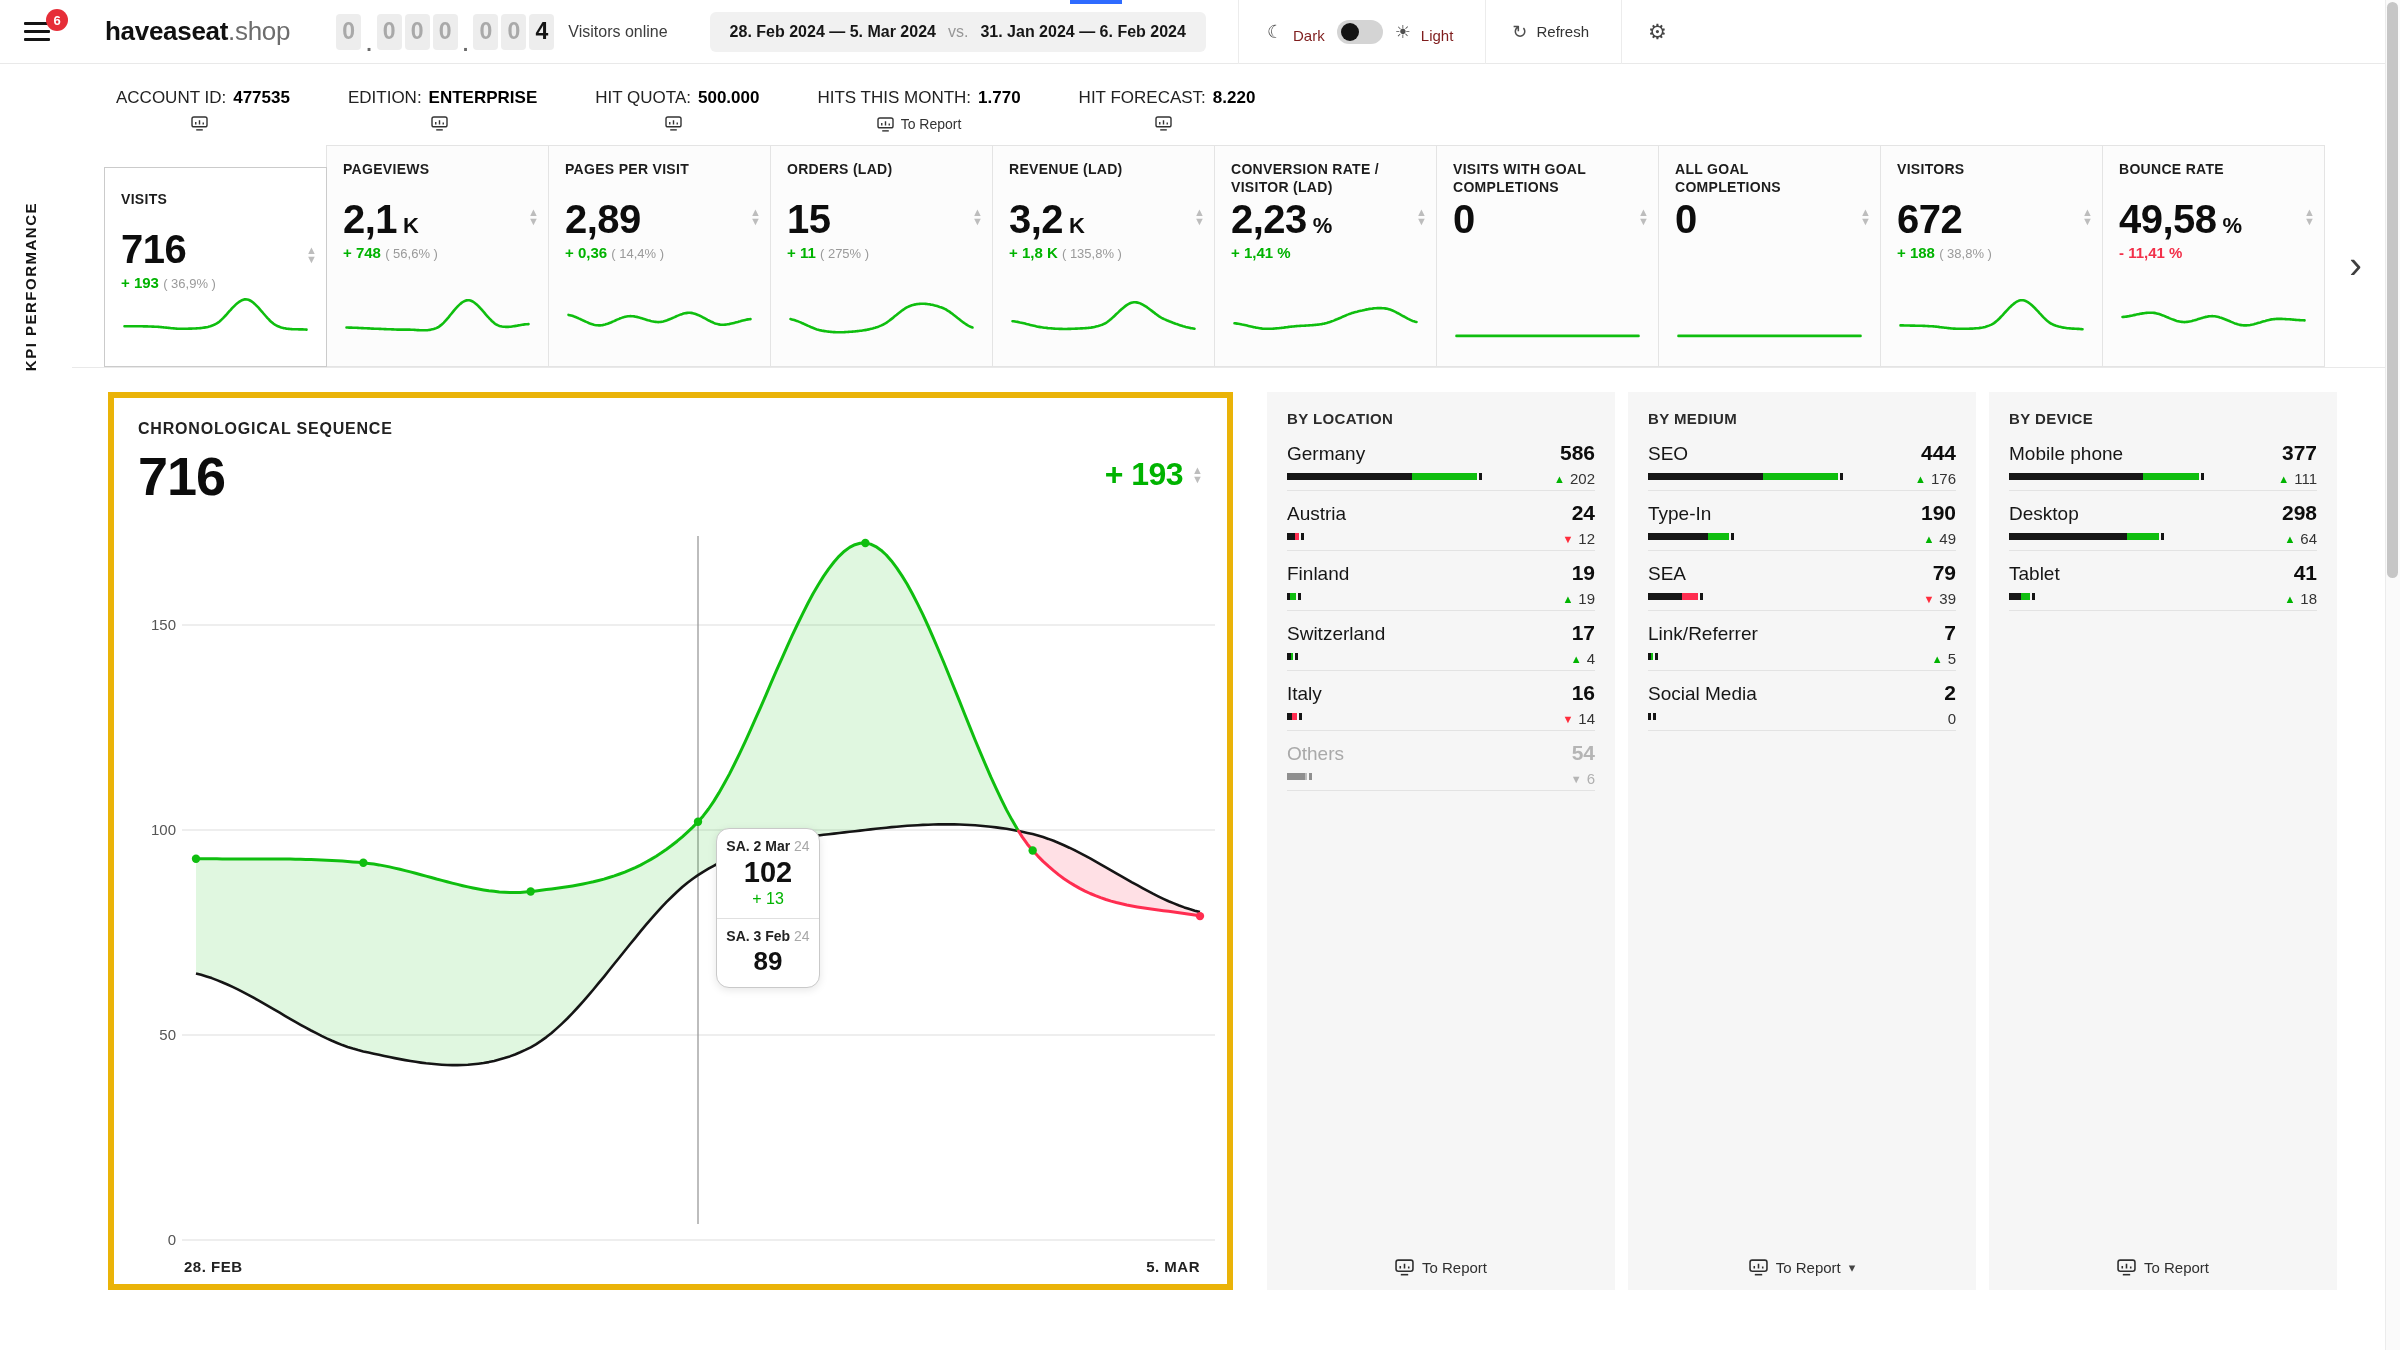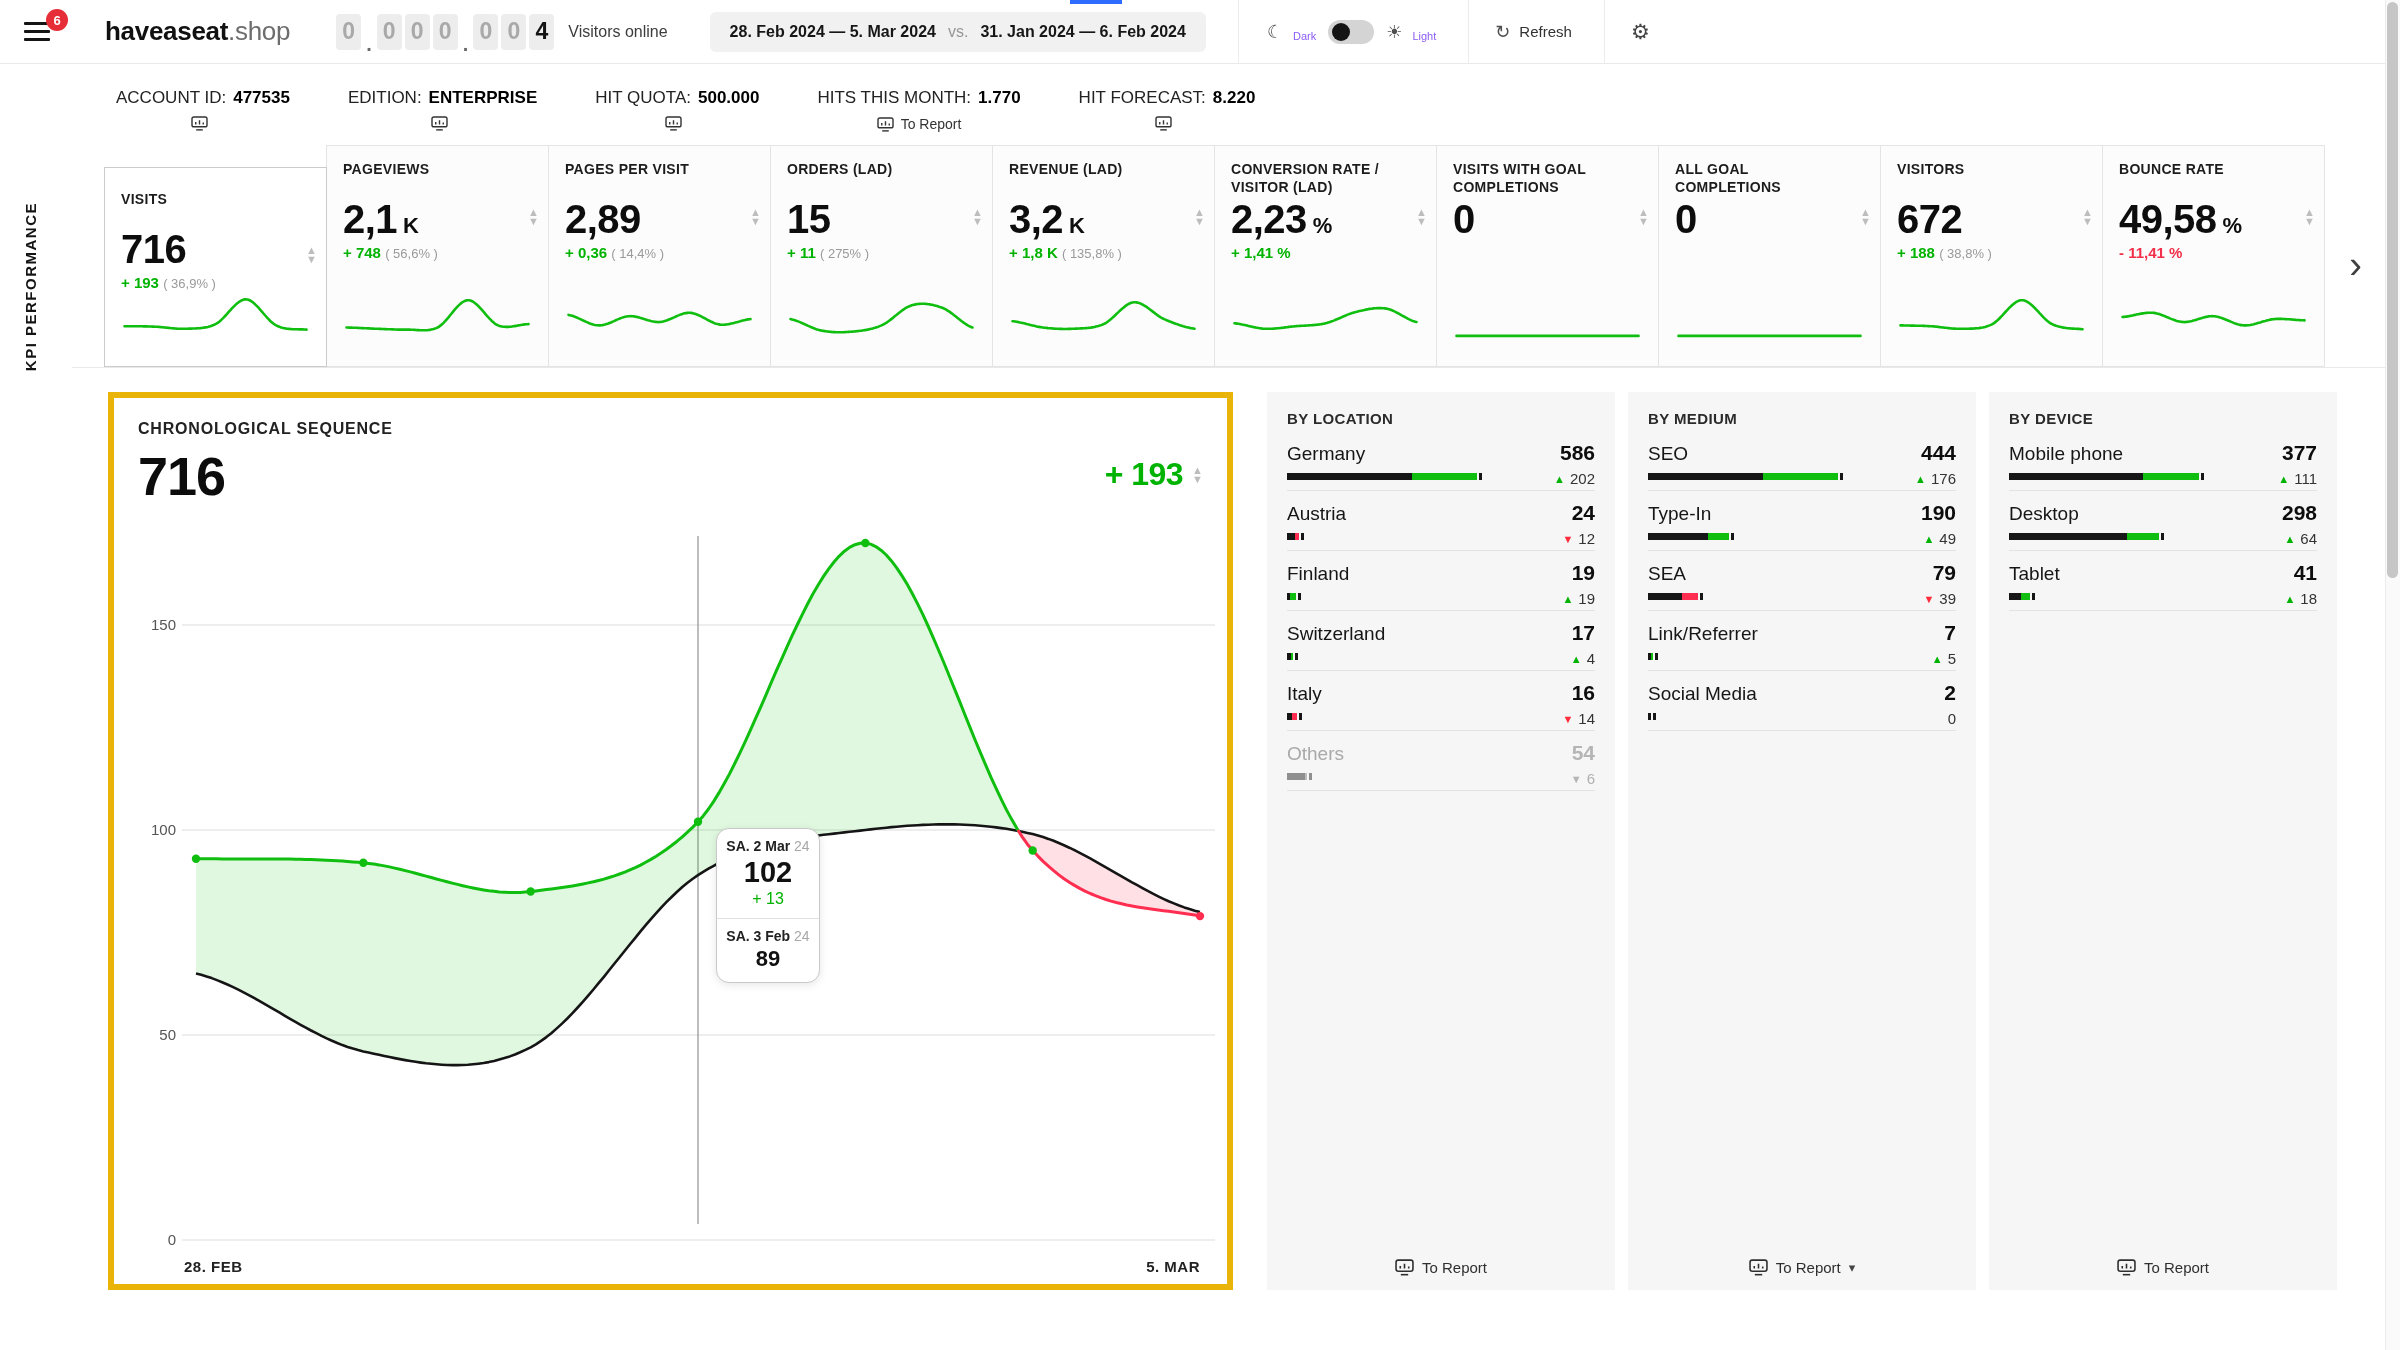--- a/index.html
+++ b/index.html
@@ -25,21 +25,21 @@
   .digit.last { color:#141414; }
   .digit-dot { align-self:flex-end; color:#6a6a6a; font-weight:bold; margin:0 2px; font-size:20px; line-height:12px; }
   .visitors-label { margin-left:14px; font-size:16px; color:#3c3c3c; }
   .datepill { margin-left:42px; height:40px; background:#f1f1f1; border-radius:6px; display:flex;
     align-items:center; padding:0 20px; font-size:16px; white-space:nowrap; cursor:pointer; }
   .datepill .range { font-weight:bold; color:#161616; }
   .datepill .vs { color:#979797; margin:0 12px; }
   .tb-divider { width:1px; height:64px; background:#ececec; margin-left:32px; }
   .theme-toggle { display:flex; align-items:center; gap:10px; margin-left:28px; }
   .th-icon { font-size:18px; color:#4f4f4f; }
-  .th-label { font-size:11px; color:#8b5cf6;margin-top:8px; }
+  .th-label { font-size:15px; color:#7f1d1d;margin-top:8px; }
   .switch { width:46px; height:24px; border-radius:12px; background:#d4d4d4; position:relative; cursor:pointer; margin:0 2px; }
   .knob { position:absolute; top:3px; left:4px; width:18px; height:18px; border-radius:50%; background:#141414; }
   button { border:0; background:none; font-family:inherit; cursor:pointer; }
   .refresh-btn { margin-left:26px; display:flex; align-items:center; gap:9px; font-size:15px; color:#333; }
   .gear-btn { margin-left:26px; font-size:21px; color:#454545; }
 
   
   .content { margin-left:72px; }
   .account-bar { height:104px; padding:24px 0 0 44px; display:flex; gap:58px; align-items:flex-start; }
   .acc-item { font-size:17px; color:#222; white-space:nowrap; }
@@ -89,21 +89,21 @@
   .chart-delta { font-size:32px; font-weight:bold; color:#00b300; letter-spacing:-0.5px; }
   .chart-delta-wrap .sort-arrows { margin-left:9px; }
   #main-chart { display:block; width:1077px; height:780px; margin-top:2px; }
   .tooltip { position:absolute; left:602px; top:430px; width:104px; background:#fff; border:1px solid #c9c9c9;
     border-radius:13px; box-shadow:0 2px 8px rgba(0,0,0,.10); text-align:center; z-index:5; }
   .tt-sec { padding:9px 4px 10px; }
   .tt-sec + .tt-sec { border-top:1px solid #e0e0e0; }
   .tt-date { font-size:14px; font-weight:bold; color:#222; white-space:nowrap; }
   .tt-year { color:#a8a8a8; font-weight:normal; }
   .tt-val { font-size:29px; font-weight:bold; color:#111; margin-top:2px; }
-  .tt-val-sm { font-size:22px; }
+  .tt-val-sm { font-size:26px; }
   .tt-delta { font-size:16px; color:#00b300; margin-top:1px; }
 
   
   .breakdowns { display:flex; gap:13px; }
   .bd-panel { width:348px; flex:none; background:#f6f6f6; padding:18px 20px; position:relative; height:898px; }
   .bd-title { font-size:15px; font-weight:bold; letter-spacing:.4px; color:#2b2b2b; text-transform:uppercase; margin-bottom:4px; }
   .bd-row { position:relative; padding:12px 0 10px; border-bottom:1px solid #e3e3e3; cursor:pointer; }
   .bd-name { font-size:19px; color:#161616; line-height:22px; }
   .bd-bar { display:flex; height:7px; margin-top:8px; width:200px; align-items:stretch; }
   .bd-value { position:absolute; right:0; top:10px; font-size:21px; font-weight:bold; color:#0d0d0d; }

